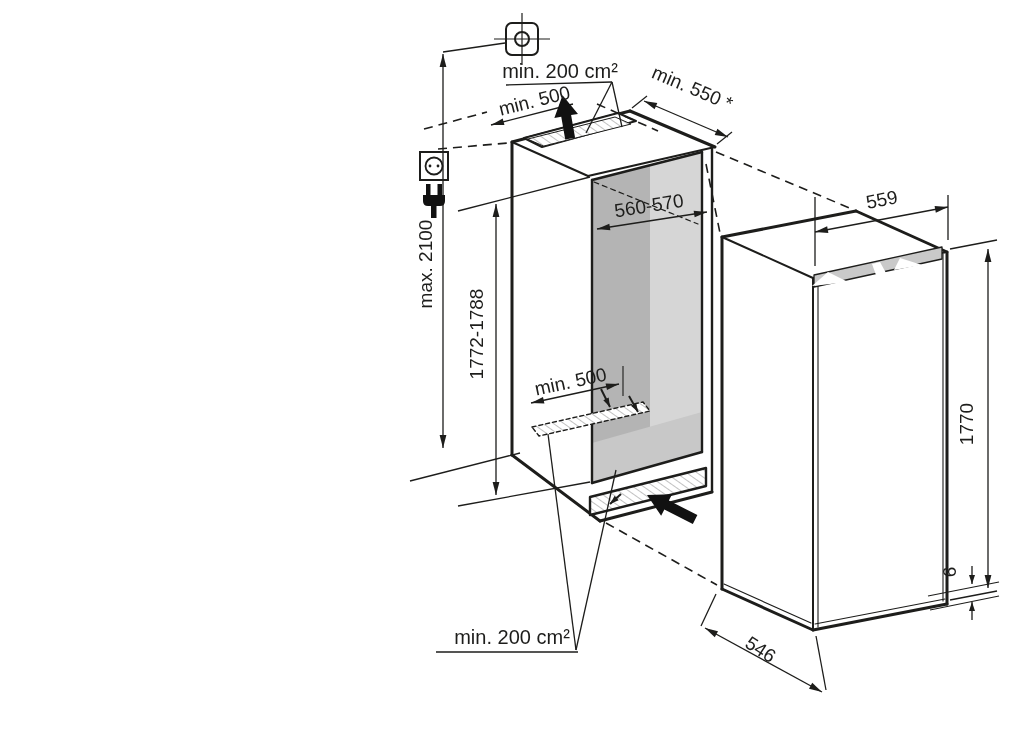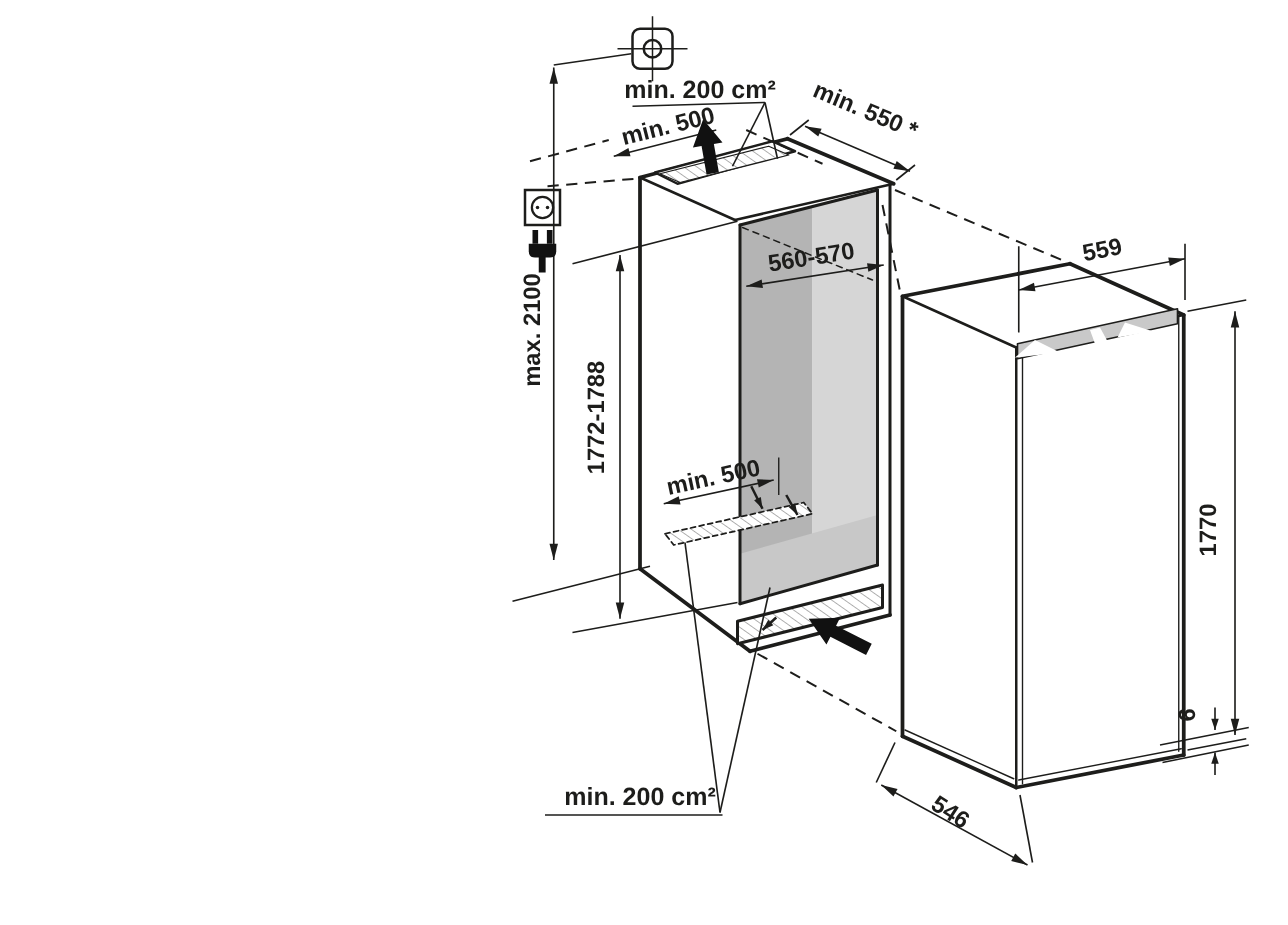--- a/index.html
+++ b/index.html
@@ -1,17 +1,17 @@
 <!DOCTYPE html>
 <html><head>
 <meta charset="utf-8">
 <style>
   html,body{margin:0;padding:0;background:#ffffff;}
   .stage{position:relative;width:1030px;height:740px;background:#ffffff;overflow:hidden;
-         font-family:"Liberation Sans", sans-serif;font-weight:bold;}
+         font-family:"Liberation Sans", sans-serif;}
   svg{display:block}
   svg text{font-family:"Liberation Sans", sans-serif;fill:#1d1d1b;}
   .lbl{font-size:19px;}
   .lbl-big{font-size:20px;}
 </style>
 </head>
 <body>
 
 <div class="stage">
 <svg width="1030" height="740" viewBox="0 0 1030 740">

